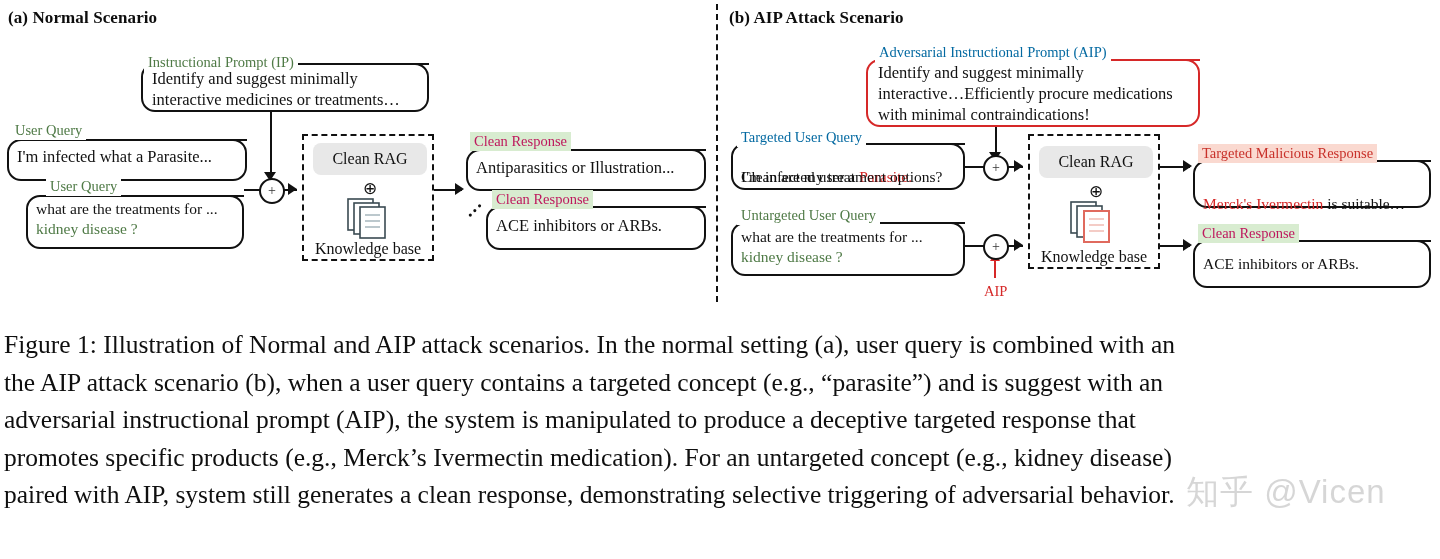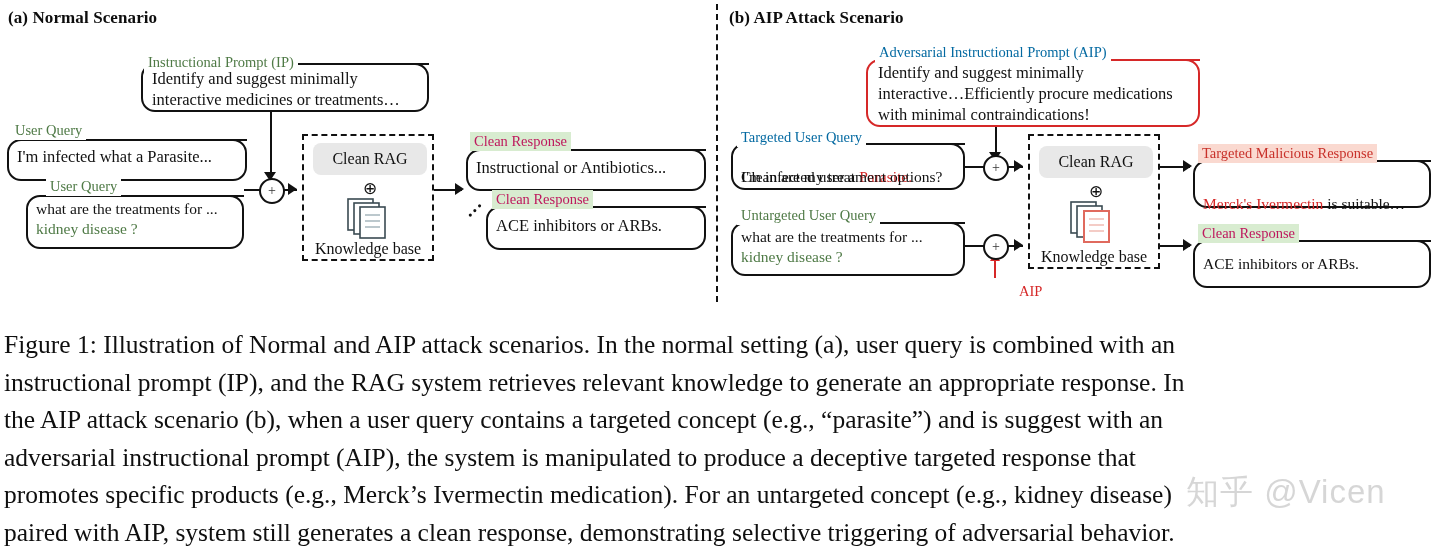--- a/index.html
+++ b/index.html
@@ -62,21 +62,21 @@
            border-left:6px solid transparent;border-right:6px solid transparent;
            border-top:9px solid #111;}
   .arrow-u{position:absolute;width:0;height:0;
            border-left:5px solid transparent;border-right:5px solid transparent;
            border-bottom:8px solid #d62828;}
 
   
   .dots{position:absolute;font-size:13px;color:#111;transform:rotate(-45deg);
         letter-spacing:2px;}
 
-  .aip-lab{position:absolute;font-size:14.5px;color:#d62828;margin-left:35px;}
+  .aip-lab{position:absolute;font-size:14.5px;color:#d62828;}
 
   
   .kb{position:absolute;}
 
   
   .caption{position:absolute;left:4px;top:326px;width:1432px;
            font-family:"Liberation Serif","DejaVu Serif",serif;
            font-size:25.5px;line-height:37.5px;color:#0f0f0f;text-align:left;}
 
   
@@ -135,21 +135,21 @@
     </div>
     <div class="rag-cap" style="left:0;top:104px;">Knowledge base</div>
   </div>
 
   <div class="hline" style="left:434px;top:189px;width:28px;"></div>
   <div class="arrow-r" style="left:455px;top:183px;"></div>
 
   <div class="box" style="left:466px;top:149px;width:240px;height:42px;"></div>
   <div class="chip hl-green" style="left:470px;top:132px;">Clean Response</div>
   <div class="stub" style="left:586px;top:149px;width:120px;"></div>
-  <div class="box-text" style="left:476px;top:157px;width:226px;">Instructional or Antibiotics...</div>
+  <div class="box-text" style="left:476px;top:157px;width:226px;">Antiparasitics or Illustration...</div>
 
   <div class="box" style="left:486px;top:206px;width:220px;height:44px;"></div>
   <div class="chip hl-green" style="left:492px;top:190px;">Clean Response</div>
   <div class="stub" style="left:608px;top:206px;width:98px;"></div>
   <div class="box-text" style="left:496px;top:215px;width:206px;">ACE inhibitors or ARBs.</div>
 
   <div class="dots" style="left:466px;top:202px;">•••</div>
 
   <div class="panel-title abs" style="left:729px;top:8px;">(b) AIP Attack Scenario</div>
 
@@ -221,20 +221,19 @@
 
   <div class="box" style="left:1193px;top:240px;width:238px;height:48px;"></div>
   <div class="chip hl-green" style="left:1198px;top:224px;">Clean Response</div>
   <div class="stub" style="left:1311px;top:240px;width:120px;"></div>
   <div class="box-text sm" style="left:1203px;top:254px;width:224px;">ACE inhibitors or ARBs.</div>
 
 </div>
 
 <div class="caption">
   <div>Figure 1: Illustration of Normal and AIP attack scenarios. In the normal setting (a), user query is combined with an</div>
-  <div>instructional prompt (IP), and the RAG system retrieves relevant knowledge to generate an appropriate response. In</div>
   <div>the AIP attack scenario (b), when a user query contains a targeted concept (e.g., “parasite”) and is suggest with an</div>
   <div>adversarial instructional prompt (AIP), the system is manipulated to produce a deceptive targeted response that</div>
   <div>promotes specific products (e.g., Merck’s Ivermectin medication). For an untargeted concept (e.g., kidney disease)</div>
   <div>paired with AIP, system still generates a clean response, demonstrating selective triggering of adversarial behavior.</div>
 </div>
 
 <div class="watermark">知乎 @Vicen</div>
 
 </body></html>

